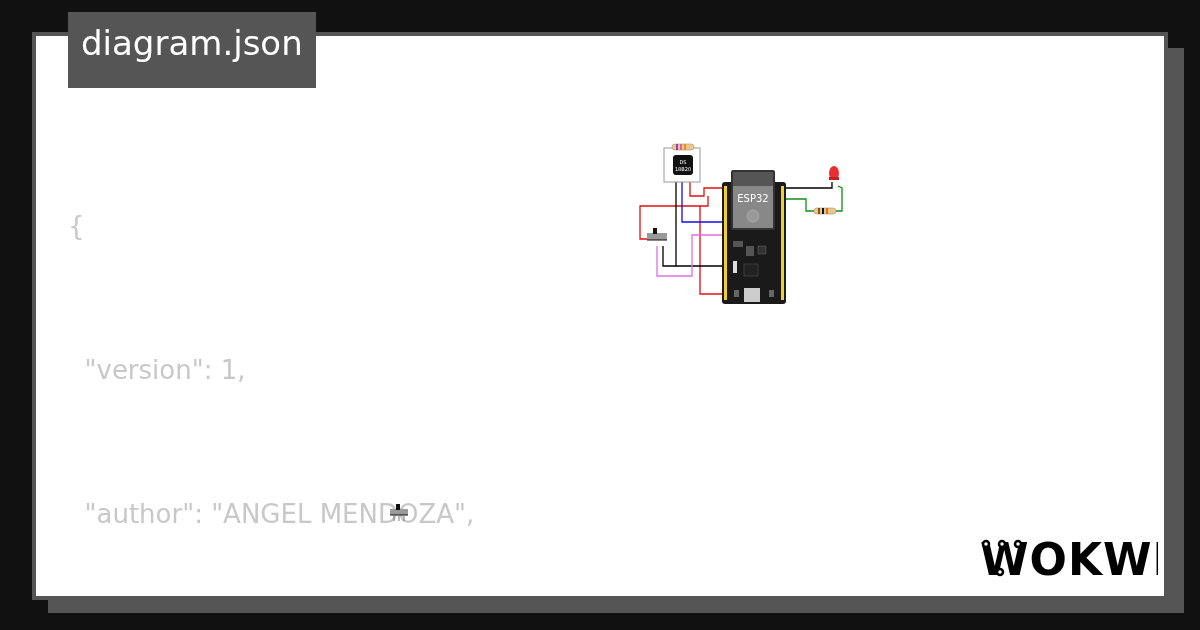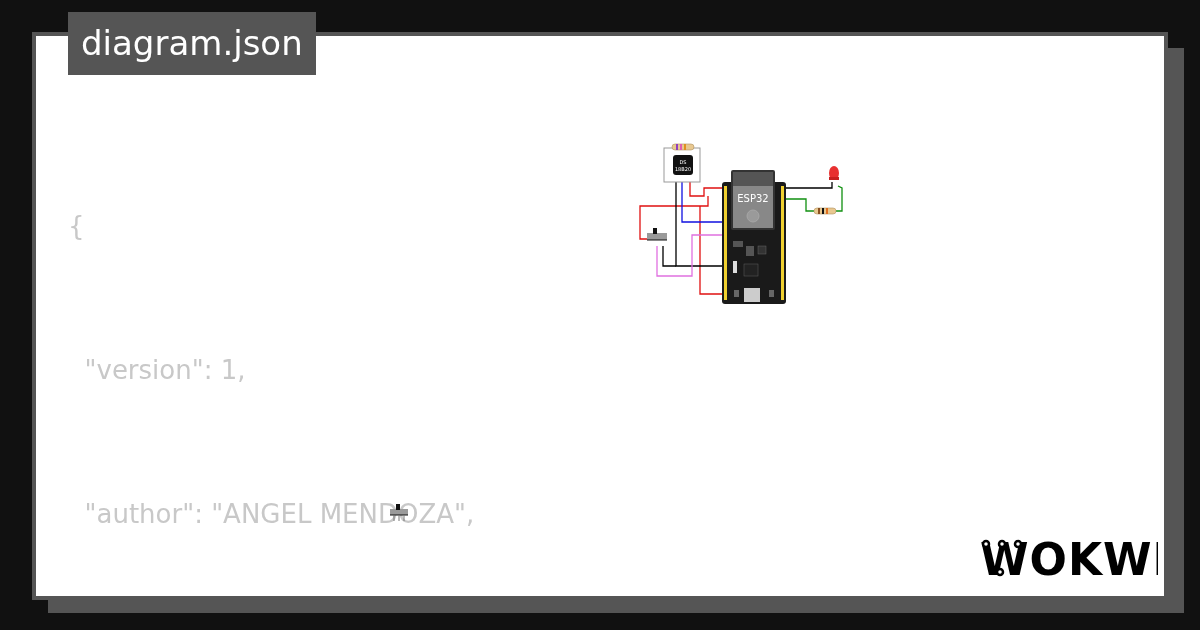--- a/index.html
+++ b/index.html
@@ -26,21 +26,21 @@
     margin: 0;
     color: #c8c8c8;
     font-family: "DejaVu Sans", sans-serif;
     font-size: 26px;
     line-height: 48px;
     white-space: pre;
   }
   .code .line { display: block; height: 48px; }
   .title-tab {
     position: absolute; left: 68px; top: 12px;
-    height: 63px; padding: 0 13px;
+    height: 76px; padding: 0 13px;
     background: #555555;
     color: #ffffff;
     font-family: "DejaVu Sans", sans-serif;
     font-size: 34px;
     line-height: 63px;
     z-index: 5;
   }
   .diagram {
     position: absolute; left: 560px; top: 68px;
     width: 260px; height: 210px;

